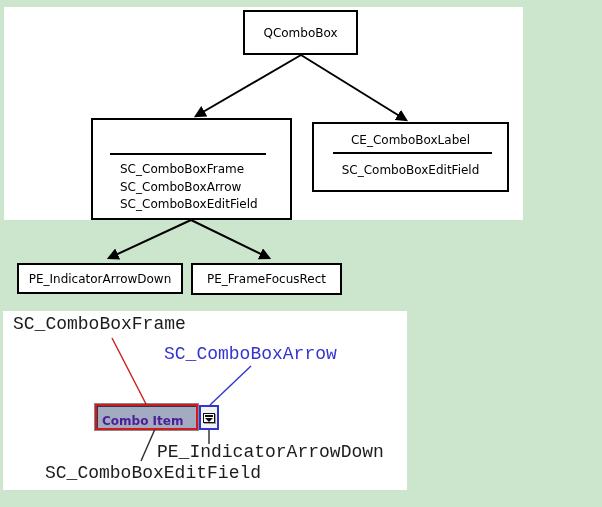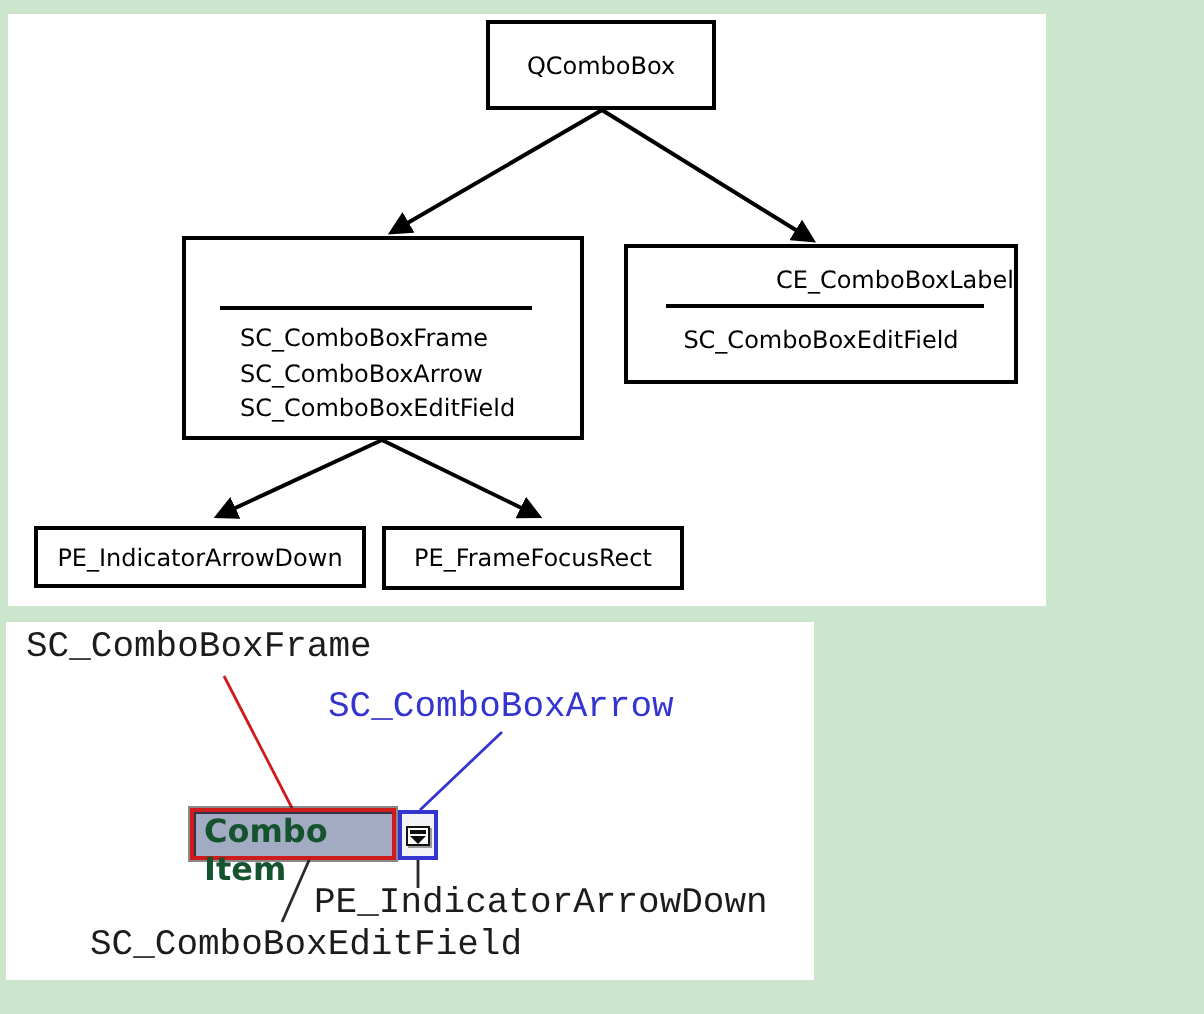--- a/index.html
+++ b/index.html
@@ -10,41 +10,41 @@
   }
   *{box-sizing:border-box;margin:0;padding:0;}
   html,body{width:602px;height:507px;}
   body{
     background:var(--background);
     font-family:"DejaVu Sans","Liberation Sans",sans-serif;
     position:relative;
     overflow:hidden;
   }
   .panel{position:absolute;background:#ffffff;}
-  .top-panel{left:4px;top:7px;width:519px;height:296px;}
+  .top-panel{left:4px;top:7px;width:519px;height:213px;}
   .bottom-panel{left:3px;top:311px;width:404px;height:179px;}
   .panel svg{position:absolute;left:0;top:0;}
 
   
   .node{
     position:absolute;
     background:#fff;
     border:2px solid #000;
     font-size:12px;
     color:#000;
   }
   .node-single{display:flex;align-items:center;justify-content:center;}
   .node-root{left:239px;top:3px;width:115px;height:45px;}
   .node-cc{left:87px;top:111px;width:201px;height:102px;}
   .node-ce{left:308px;top:115px;width:197px;height:70px;}
   .node-pe1{left:13px;top:256px;width:166px;height:31px;}
   .node-pe2{left:187px;top:256px;width:151px;height:32px;}
   .node-title{position:absolute;left:0;right:0;text-align:center;line-height:15px;}
   .node-cc .node-title{top:12px;}
-  .node-ce .node-title{top:9px;text-align:right;}
+  .node-ce .node-title{top:9px;}
   .node-sep{position:absolute;height:2px;background:#000;}
   .node-cc .node-sep{top:33px;left:17px;right:24px;}
   .node-ce .node-sep{top:28px;left:19px;right:15px;}
   .node-items{position:absolute;left:27px;top:41px;line-height:17.5px;}
   .node-ce .node-item-center{position:absolute;left:0;right:0;top:39px;text-align:center;line-height:15px;}
 
   .diag-line{stroke:#000;stroke-width:2;}
 
   
   .mono-label{
@@ -58,22 +58,22 @@
   .lbl-frame{left:10px;top:3px;}
   .lbl-arrow{left:161px;top:33px;color:var(--arrow-blue);}
   .lbl-indicator{left:154px;top:131px;}
   .lbl-editfield{left:42px;top:152px;}
 
   .combo-frame{
     position:absolute;left:92px;top:93px;width:103px;height:26px;
     background:var(--combo-fill);
     border:2px solid var(--frame-red);
     box-shadow:inset 1px 1px 0 #33334a, 0 0 0 1px rgba(40,40,40,.55);
-    display:flex;align-items:flex-start;
-    font-size:16px;font-weight:bold;color:#14532d;
+    display:flex;align-items:flex-end;
+    font-size:12px;font-weight:bold;color:#4c1d95;
     padding-left:5px;
   }
   .arrow-box{
     position:absolute;left:196px;top:94px;width:20px;height:25px;
     background:#f3f3f5;
     border:2px solid var(--arrow-blue);
     display:flex;align-items:center;justify-content:center;
   }
   .pe-icon{
     position:relative;width:12px;height:10px;

